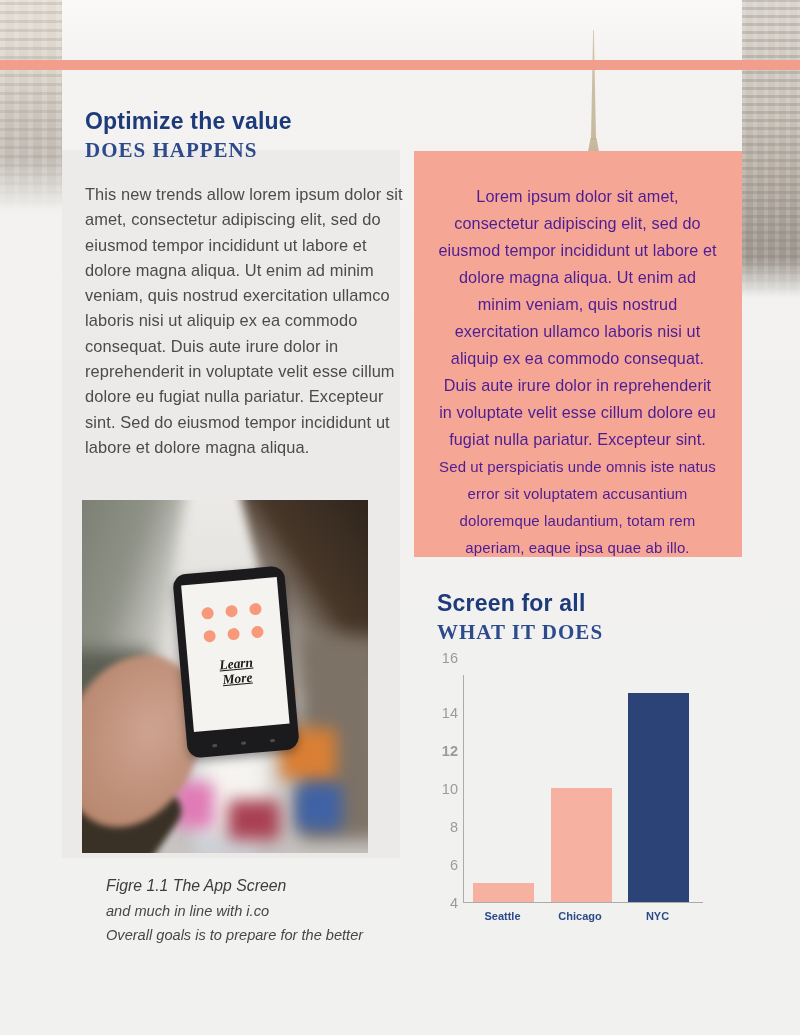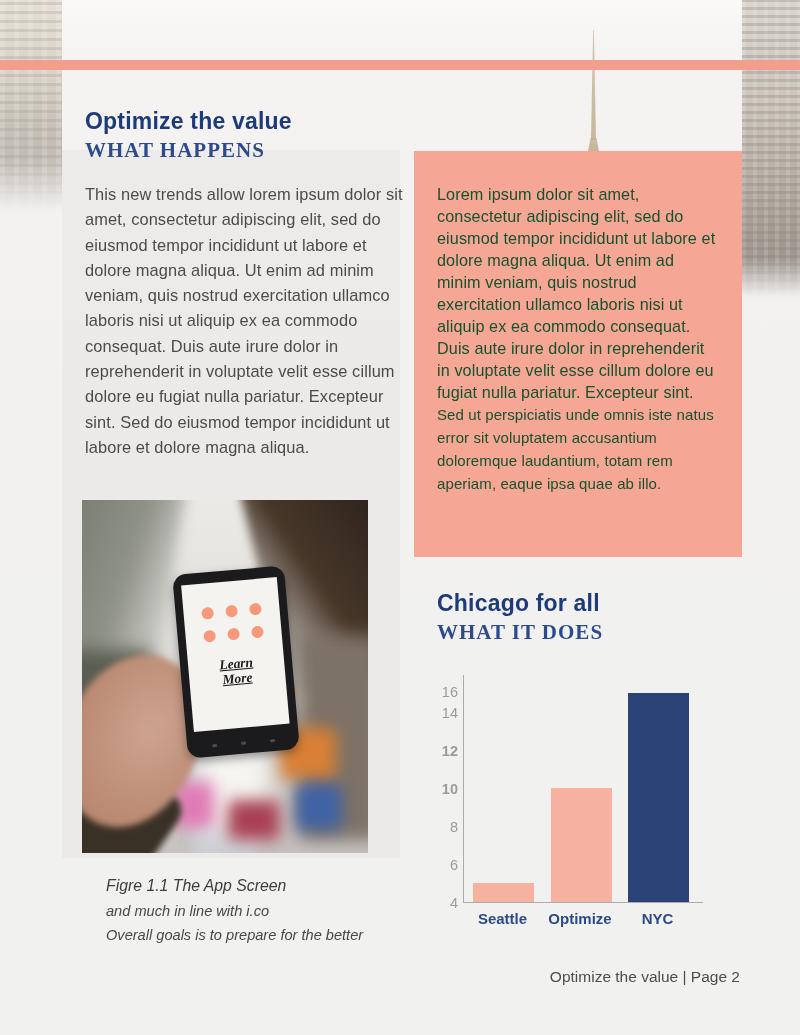--- a/index.html
+++ b/index.html
@@ -64,21 +64,21 @@
   .intro {
     position:absolute; left:85px; top:182px; width:318px;
     font-size:16.4px; line-height:25.3px; color:#4B4B4B; letter-spacing:.1px;
   }
 
   
   .callout {
     position:absolute; left:414px; top:151px; width:328px; height:406px;
     background:#F5A695; padding:32px 24px 0 23px;
   }
-  .callout p { font-size:16.2px; line-height:22px; color:#14532d; letter-spacing:.1px; }
+  .callout p { font-size:16.2px; line-height:27px; color:#4c1d95; letter-spacing:.1px;text-align:center; }
   .callout .small { font-size:15px; }
 
   
   .figure-photo {
     position:absolute; left:82px; top:500px; width:286px; height:353px;
     overflow:hidden; background:#dddbd8;
   }
   .ph-sky { position:absolute; inset:0;
     background:linear-gradient(180deg,#eceae7 0%,#e0deda 40%,#d2cfcc 65%,#c6c3c1 100%); }
   .ph-blur { position:absolute; filter:blur(7px); }
@@ -130,41 +130,41 @@
   
   .chart { position:absolute; left:432px; top:666px; width:312px; height:272px; }
   .chart-y { position:absolute; left:0; top:9px; width:26px; height:228px; }
   .ytick { position:absolute; right:0; width:100%; text-align:right;
     font-size:14.5px; color:#9B9B9B; line-height:18px; }
   .chart-plot { position:absolute; left:31px; top:9px; width:240px; height:228px;
     border-left:1.5px solid #ABABAB; border-bottom:1.5px solid #ABABAB; }
   .bar { position:absolute; bottom:0; width:61px; }
   .chart-x { position:absolute; left:31px; top:244px; width:240px; height:22px; }
   .xlab { position:absolute; width:80px; text-align:center;
-    font-size:15px; font-weight:600; color:#2D4A87; }
+    font-size:11px; font-weight:600; color:#2D4A87; }
 
   
   .footer { position:absolute; right:60px; top:968px; font-size:15.5px; color:#4D4D4D; }
 </style>
 </head>
 <body>
 
 <div class="page">
 
   <div class="bg-left-city"></div>
   <div class="bg-right-city"></div>
   <div class="bg-spire"></div>
   <div class="bg-spire-base"></div>
   <div class="left-panel"></div>
 
   <div class="top-bar"></div>
 
   <div class="sec-head head-1">
     <h1>Optimize the value</h1>
-    <h2>WHAT HAPPENS</h2>
+    <h2>DOES HAPPENS</h2>
   </div>
 
   <p class="intro">This new trends allow lorem ipsum dolor sit amet, consectetur adipiscing elit, sed do eiusmod tempor incididunt ut labore et dolore magna aliqua. Ut enim ad minim veniam, quis nostrud exercitation ullamco laboris nisi ut aliquip ex ea commodo consequat. Duis aute irure dolor in reprehenderit in voluptate velit esse cillum dolore eu fugiat nulla pariatur. Excepteur sint. Sed do eiusmod tempor incididunt ut labore et dolore magna aliqua.</p>
 
   <div class="callout">
     <p><span>Lorem ipsum dolor sit amet, consectetur adipiscing elit, sed do eiusmod tempor incididunt ut labore et dolore magna aliqua. Ut enim ad minim veniam, quis nostrud exercitation ullamco laboris nisi ut aliquip ex ea commodo consequat. Duis aute irure dolor in reprehenderit in voluptate velit esse cillum dolore eu fugiat nulla pariatur. Excepteur sint. </span><span class="small">Sed ut perspiciatis unde omnis iste natus error sit voluptatem accusantium doloremque laudantium, totam rem aperiam, eaque ipsa quae ab illo.</span></p>
   </div>
 
   <div class="figure-photo">
     <div class="ph-sky"></div>
@@ -207,41 +207,40 @@
     </div>
   </div>
 
   <div class="caption">
     <div class="cap-title">Figre 1.1 The App Screen</div>
     <div class="cap-line">and much in line with i.co</div>
     <div class="cap-line">Overall goals is to prepare for the better</div>
   </div>
 
   <div class="sec-head head-2">
-    <h1>Chicago for all</h1>
+    <h1>Screen for all</h1>
     <h2>WHAT IT DOES</h2>
   </div>
 
   <div class="chart">
     <div class="chart-y">
         <div class="ytick" style="bottom: -9px;">4</div>
         <div class="ytick" style="bottom: 29px;">6</div>
         <div class="ytick" style="bottom: 67px;">8</div>
-        <div class="ytick" style="bottom: 105px; font-weight: bold;">10</div>
+        <div class="ytick" style="bottom: 105px;">10</div>
         <div class="ytick" style="bottom: 143px; font-weight: bold;">12</div>
         <div class="ytick" style="bottom: 181px;">14</div>
-        <div class="ytick" style="bottom: 202px;">16</div>
+        <div class="ytick" style="bottom: 236px;">16</div>
       </div>
     <div class="chart-plot">
         <div class="bar" style="left: 9px; height: 19px; background: rgb(247, 177, 160);"></div>
         <div class="bar" style="left: 86.5px; height: 114px; background: rgb(247, 177, 160);"></div>
         <div class="bar" style="left: 164px; height: 209px; background: rgb(43, 67, 119);"></div>
       </div>
     <div class="chart-x">
         <div class="xlab" style="left: -0.5px;">Seattle</div>
-        <div class="xlab" style="left: 77px;">Optimize</div>
+        <div class="xlab" style="left: 77px;">Chicago</div>
         <div class="xlab" style="left: 154.5px;">NYC</div>
       </div>
   </div>
 
-  <div class="footer">Optimize the value | Page 2</div>
 
 </div>
 
 </body></html>

